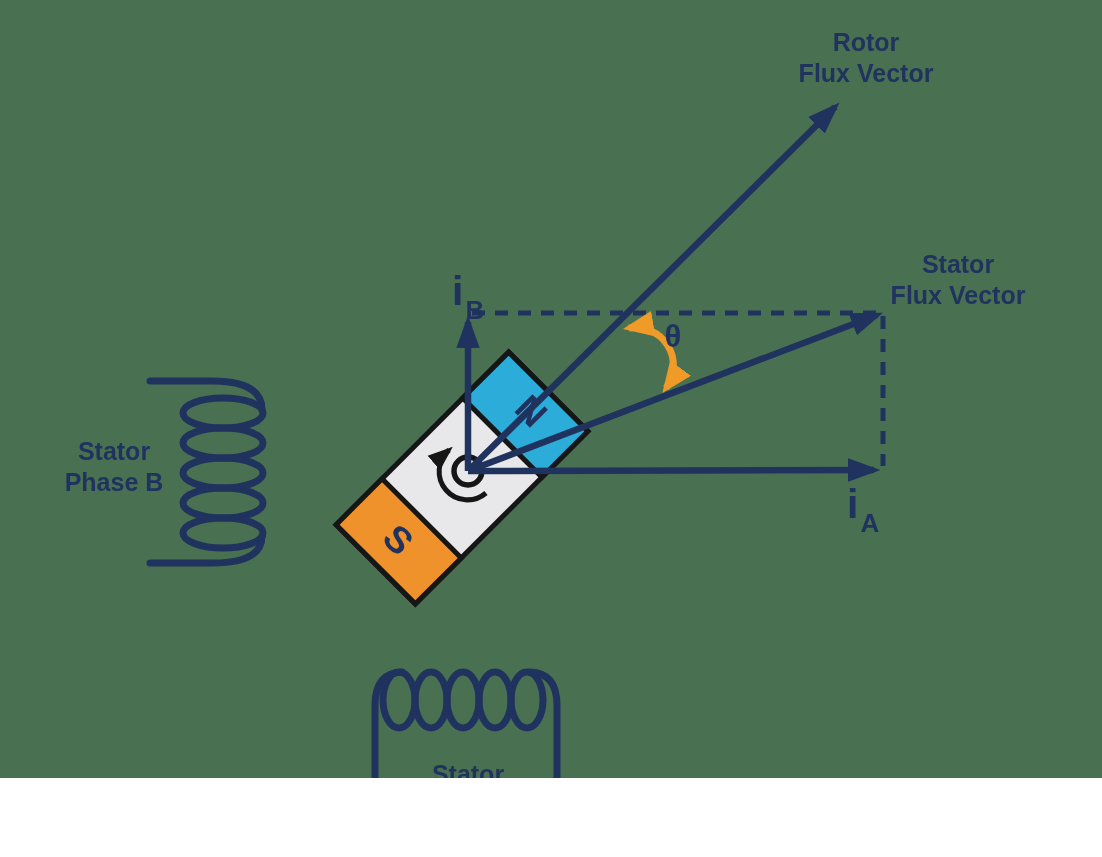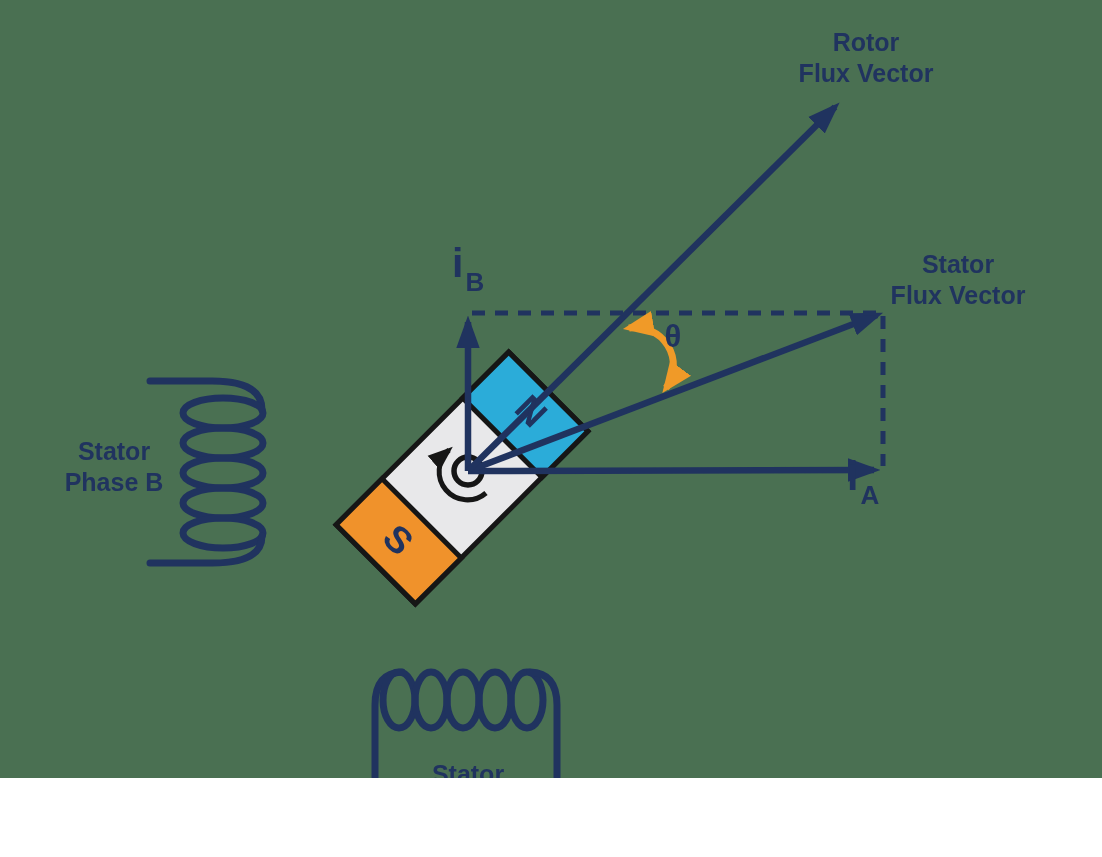--- a/index.html
+++ b/index.html
@@ -27,21 +27,21 @@
   .magnet-body{fill:var(--magnet-body);stroke:var(--outline);stroke-width:5;}
   .pole-n{fill:var(--cyan);stroke:var(--outline);stroke-width:5;}
   .pole-s{fill:var(--orange-pole);stroke:var(--outline);stroke-width:5;}
 
   
   .lbl{
     position:absolute;color:var(--navy);font-weight:700;
     font-size:25px;line-height:31px;text-align:center;
     white-space:pre-line;transform:translateX(-50%);
   }
-  .cur{position:absolute;color:var(--navy);font-weight:700;font-size:41px;line-height:1;}
+  .cur{position:absolute;color:var(--navy);font-weight:700;font-size:41px;line-height:1;margin-top:28px;}
   .cur .sub{font-size:26px;position:relative;top:14px;left:2px;}
   .theta-lbl{position:absolute;color:var(--navy);font-weight:700;font-size:31px;line-height:1;transform:translateX(-50%);}
   .pole-lbl{
     position:absolute;color:var(--navy);font-weight:700;font-size:37px;line-height:1;
     transform:translate(-50%,-50%) rotate(45deg);
   }
 </style>
 </head>
 <body>
 

